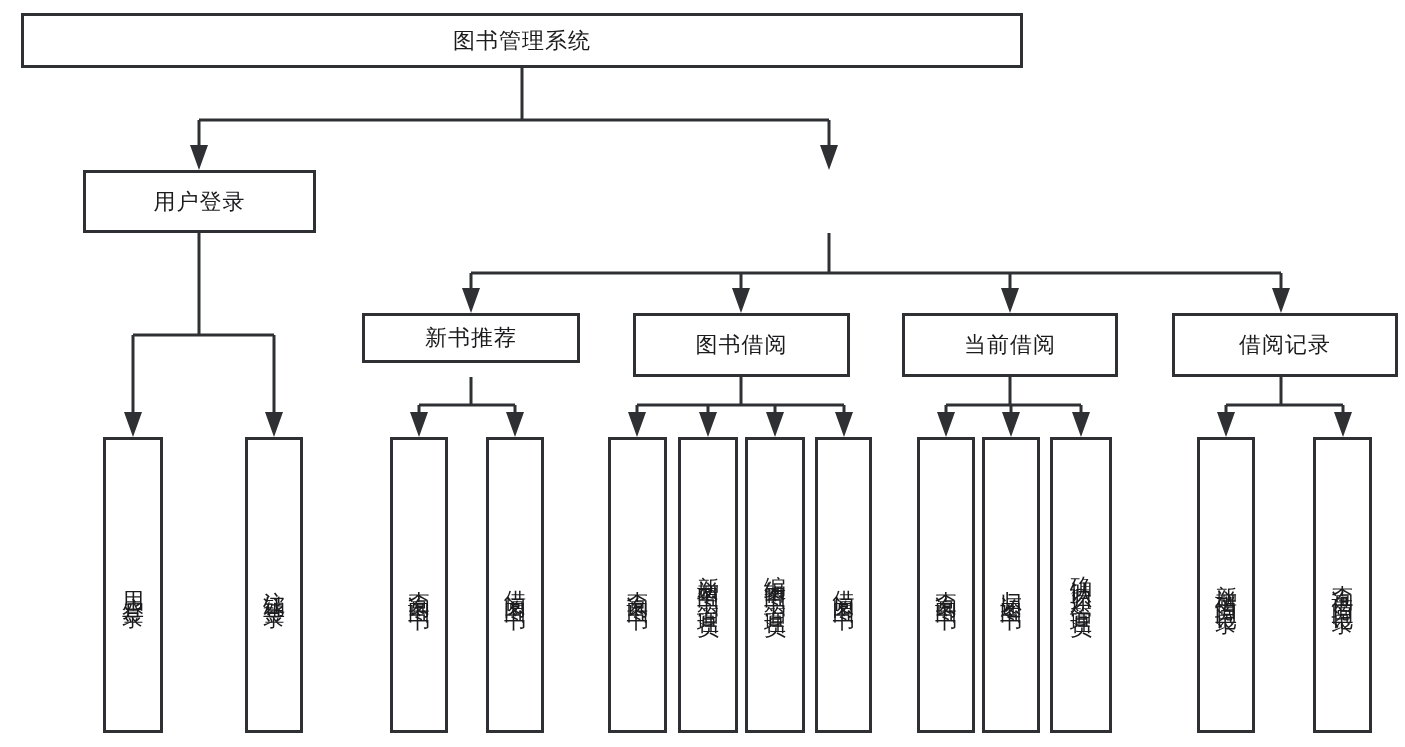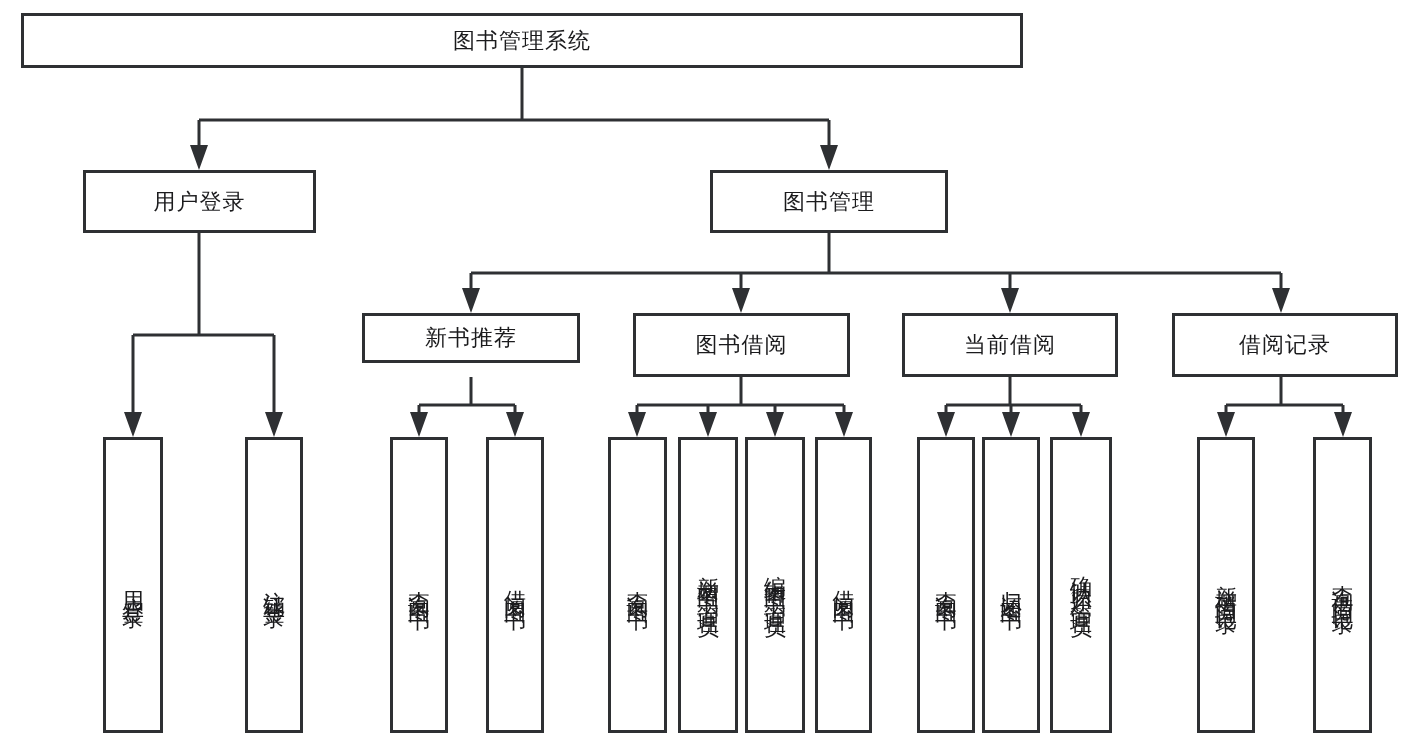--- a/index.html
+++ b/index.html
@@ -92,21 +92,20 @@
       M937 412 L955 412 L946 437 Z
       M1002 412 L1020 412 L1011 437 Z
       M1072 412 L1090 412 L1081 437 Z
       M1217 412 L1235 412 L1226 437 Z
       M1334 412 L1352 412 L1343 437 Z"></path>
   </svg>
 
   <div class="box h" style="left:21px;top:13px;width:1002px;height:55px">图书管理系统</div>
 
   <div class="box h" style="left:83px;top:170px;width:233px;height:63px">用户登录</div>
-  <div class="box h" style="left:710px;top:170px;width:238px;height:63px">图书管理</div>
 
   <div class="box h" style="left:362px;top:313px;width:218px;height:50px">新书推荐</div>
   <div class="box h" style="left:633px;top:313px;width:217px;height:64px">图书借阅</div>
   <div class="box h" style="left:902px;top:313px;width:216px;height:64px">当前借阅</div>
   <div class="box h" style="left:1172px;top:313px;width:226px;height:64px">借阅记录</div>
 
   <div class="box v" style="left:103px;top:437px;width:60px;height:296px">
     <span class="vtxt">用户登录</span>
   </div>
   <div class="box v" style="left:245px;top:437px;width:58px;height:296px">

